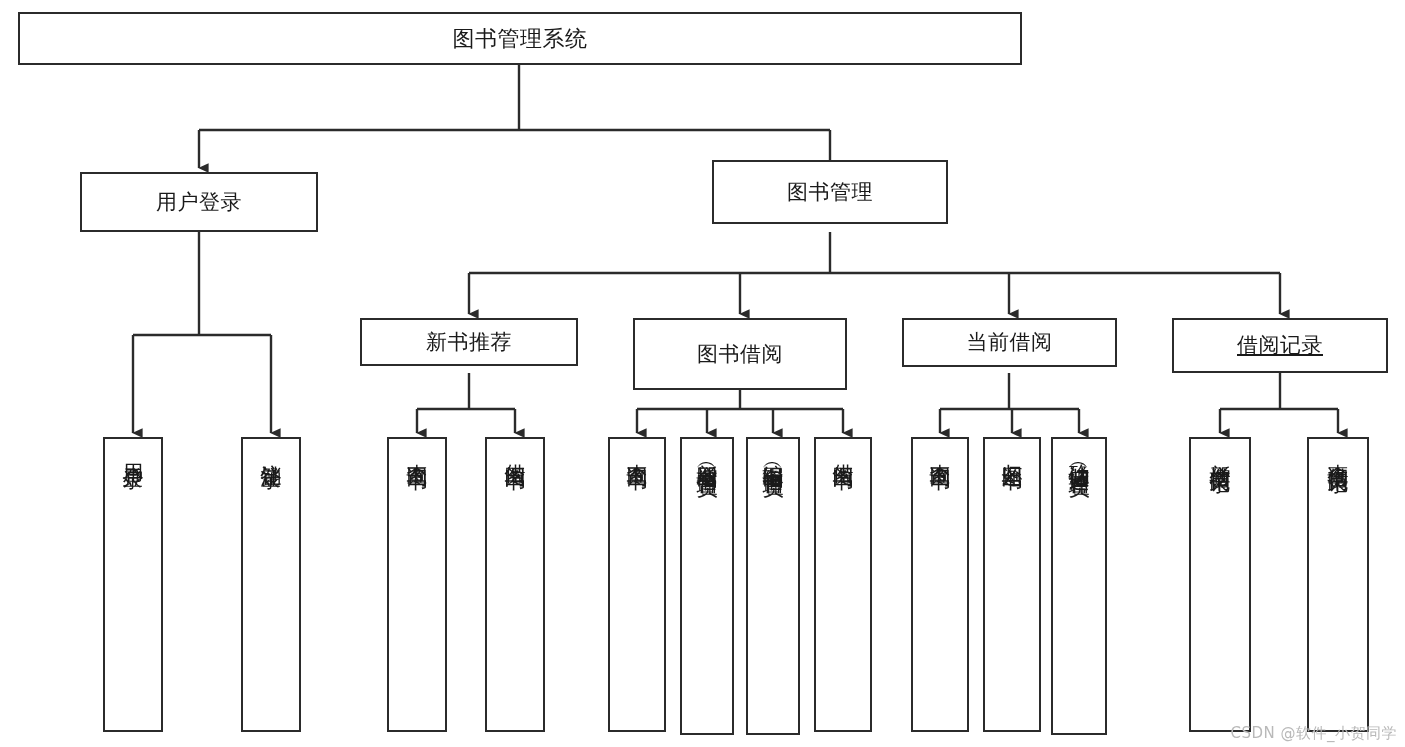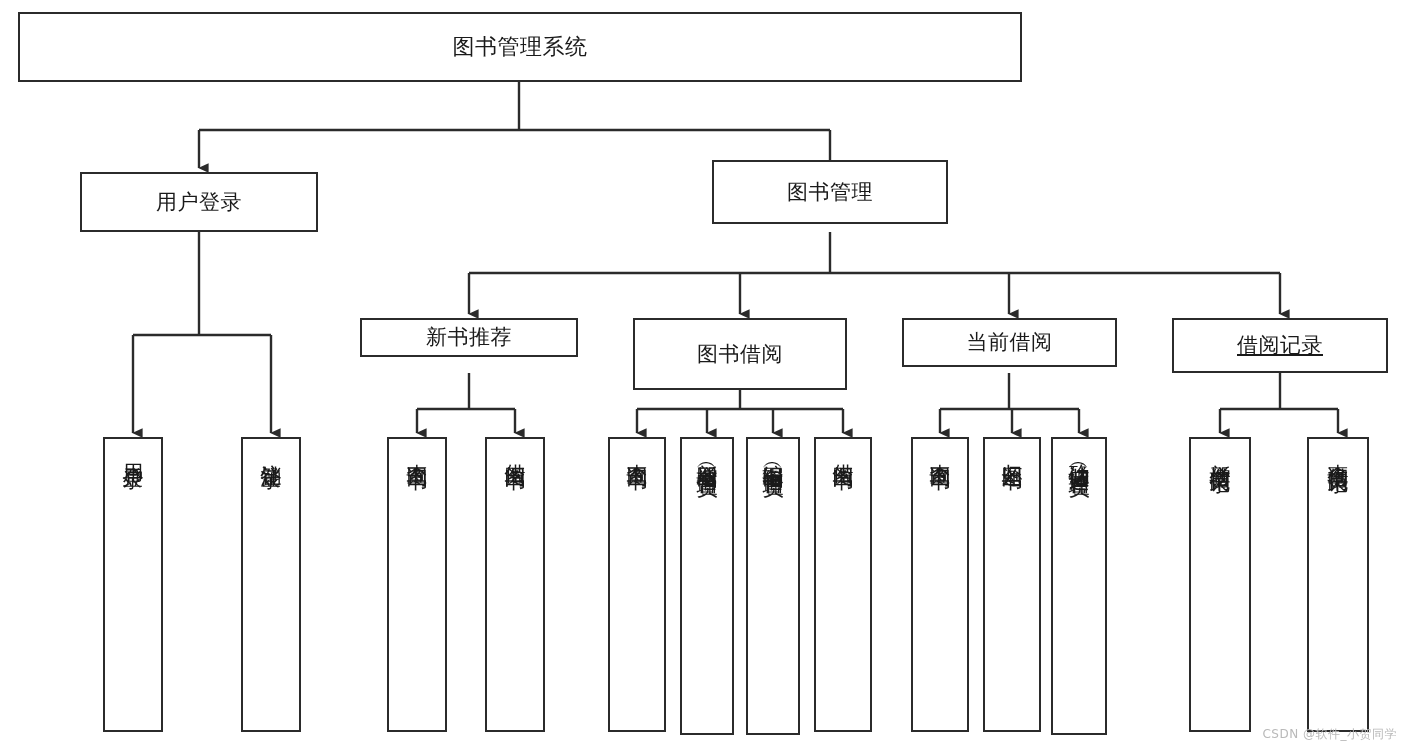--- a/index.html
+++ b/index.html
@@ -63,21 +63,21 @@
     font-size: 21px;
     line-height: 1.05;
     letter-spacing: 2px;
     white-space: nowrap;
   }
   
   #watermark {
     position: absolute;
     right: 8px;
     bottom: 4px;
-    font-size: 12px;
+    font-size: 15px;
     color: #b9b9b9;
     white-space: nowrap;
     letter-spacing: 0.5px;
   }
 </style>
 </head>
 <body>
 
 <div id="canvas">
 
@@ -125,30 +125,30 @@
       <path d="M1079,409 L1079,433" marker-end="url(#arrow)"></path>
 
       <path d="M1280,373 L1280,409"></path>
       <path d="M1220,409 L1338,409"></path>
       <path d="M1220,409 L1220,433" marker-end="url(#arrow)"></path>
       <path d="M1338,409 L1338,433" marker-end="url(#arrow)"></path>
     </g>
   </svg>
 
   <div id="nodes">
-      <div class="node horiz root" style="left: 18px; top: 12px; width: 1004px; height: 70px;">
+      <div class="node horiz root" style="left: 18px; top: 12px; width: 1004px; height: 53px;">
         <span class="node-label">图书管理系统</span>
       </div>
       <div class="node horiz" style="left: 80px; top: 172px; width: 238px; height: 60px;">
         <span class="node-label">用户登录</span>
       </div>
       <div class="node horiz" style="left: 712px; top: 160px; width: 236px; height: 64px;">
         <span class="node-label">图书管理</span>
       </div>
-      <div class="node horiz" style="left: 360px; top: 318px; width: 218px; height: 39px;">
+      <div class="node horiz" style="left: 360px; top: 318px; width: 218px; height: 48px;">
         <span class="node-label">新书推荐</span>
       </div>
       <div class="node horiz" style="left: 633px; top: 318px; width: 214px; height: 72px;">
         <span class="node-label">图书借阅</span>
       </div>
       <div class="node horiz" style="left: 902px; top: 318px; width: 215px; height: 49px;">
         <span class="node-label">当前借阅</span>
       </div>
       <div class="node horiz" style="left: 1172px; top: 318px; width: 216px; height: 55px; text-decoration: underline;">
         <span class="node-label">借阅记录</span>

